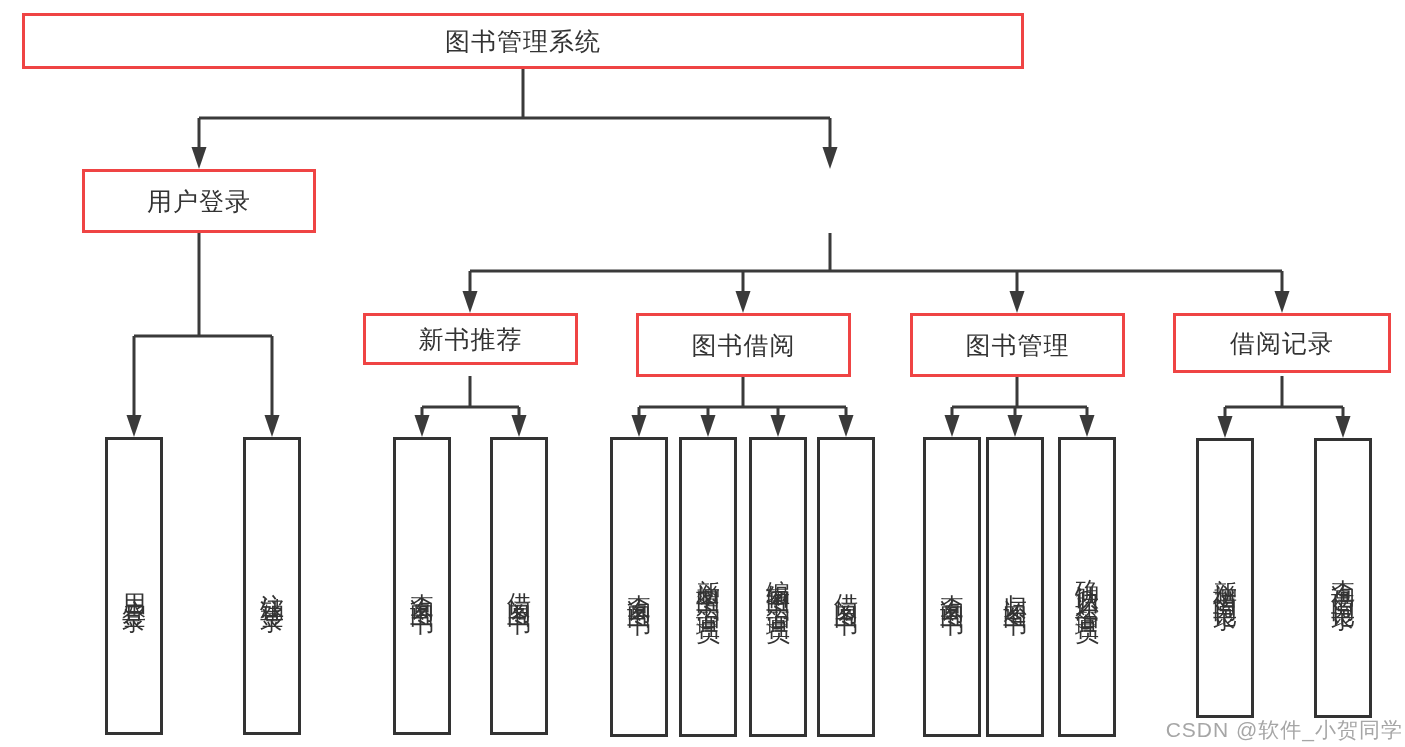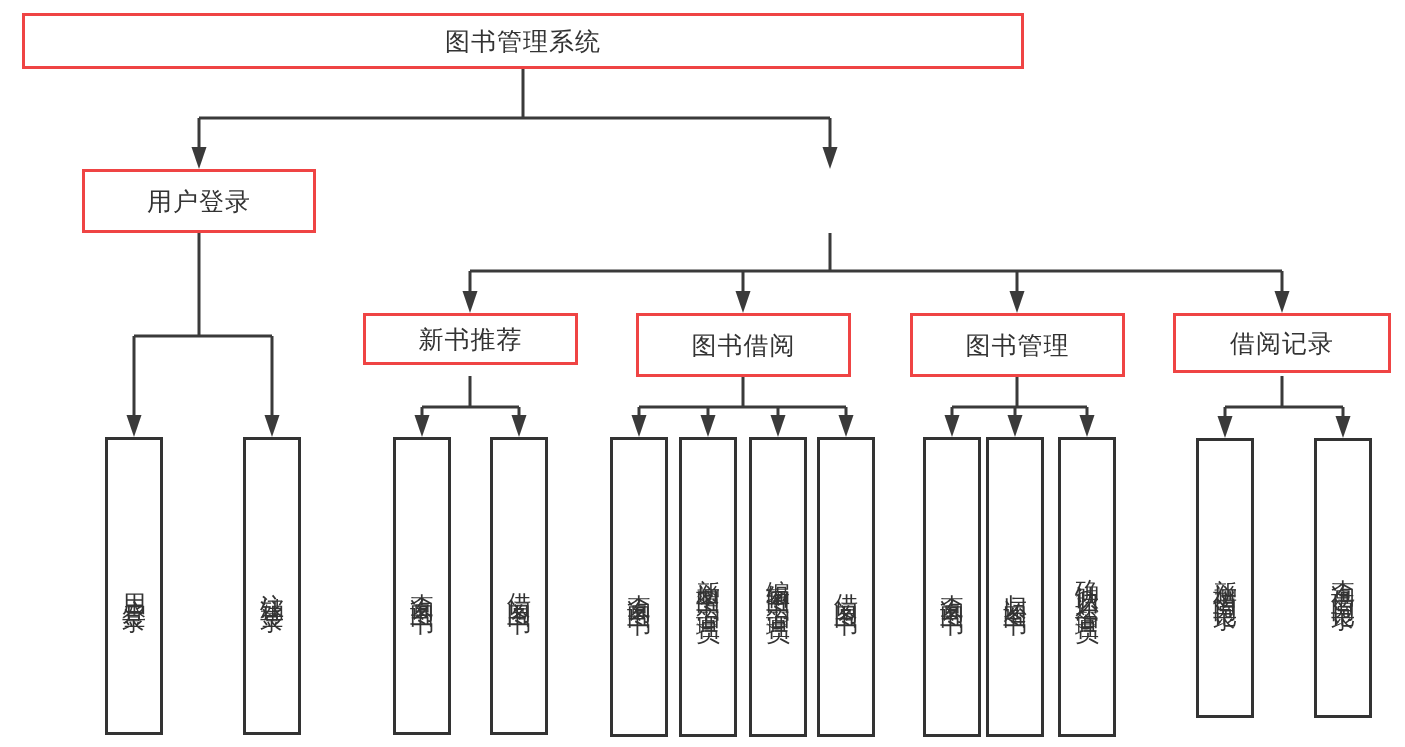--- a/index.html
+++ b/index.html
@@ -175,14 +175,15 @@
     <span class="vtext">确认归还（管理员）</span>
   </div>
 
   <div class="leaf" style="left:1196px;top:438px;width:58px;height:280px">
     <span class="vtext">新增借阅记录</span>
   </div>
   <div class="leaf" style="left:1314px;top:438px;width:58px;height:280px">
     <span class="vtext">查询借阅记录</span>
   </div>
 
+  <div class="watermark">CSDN @软件_小贺同学</div>
 
 </div>
 
 </body></html>

